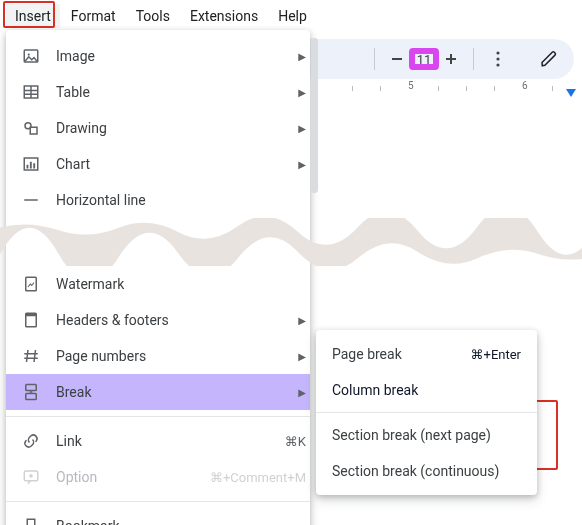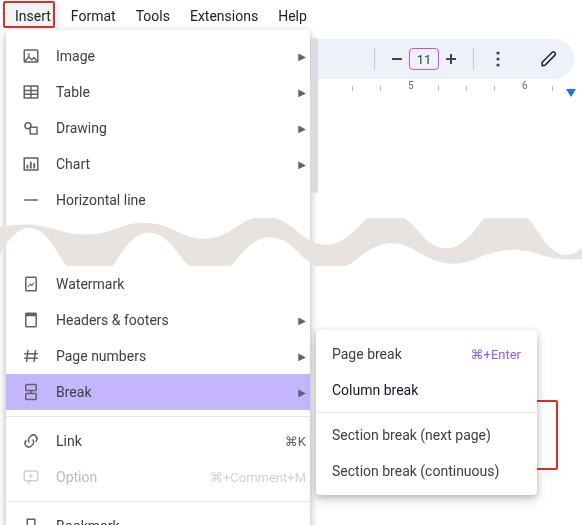--- a/index.html
+++ b/index.html
@@ -59,21 +59,21 @@
   }
   .fontbox {
     display: flex; align-items: center;
     background: transparent;
   }
   .fontbox .btn {
     width: 24px; height: 24px; display:flex;align-items:center;justify-content:center;
     color:#444;
   }
   .fontbox .size {
-    border: 1px solid #d946ef;
+    border: 6px solid #d946ef;
     border-radius: 4px;
     width: 30px; height: 22px;
     display:flex;align-items:center;justify-content:center;
     font-size: 13px;
   }
   .toolbar .more {
     width:28px;height:28px;display:flex;align-items:center;justify-content:center;color:#444;
   }
   .toolbar .pencil {
     width:30px;height:30px;display:flex;align-items:center;justify-content:center;
@@ -151,21 +151,21 @@
     z-index: 6;
   }
   .submenu .srow {
     display:flex; align-items:center;
     height: 36px; padding: 0 16px;
     gap: 12px;
     font-size: 14px;
     color:#3c4043;
   }
   .submenu .srow.disabled { color:#0f172a; }
-  .submenu .srow .shortcut { margin-left:auto; color:#8b5cf6; font-size:13px; }
+  .submenu .srow .shortcut { margin-left:auto; color:#0f172a; font-size:13px; }
   .submenu .sep { height:1px; background:#e3e5e8; margin:4px 0; }
 
   .hl-sections {
     top: 400px; left: 320px; width: 238px; height: 70px;
   }
 
   svg { display:block; }
 </style>
 </head>
 <body>

